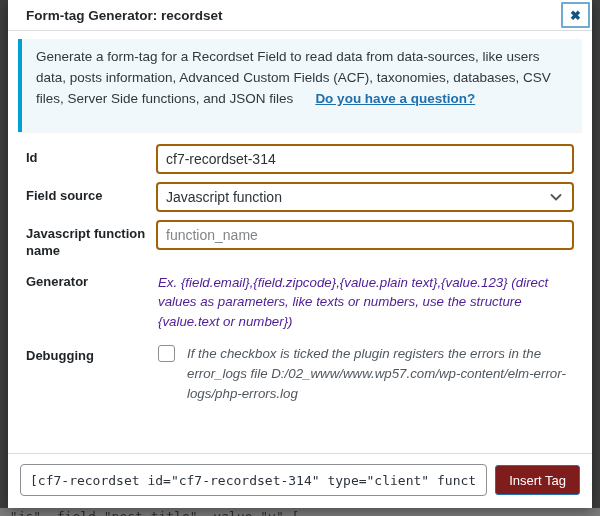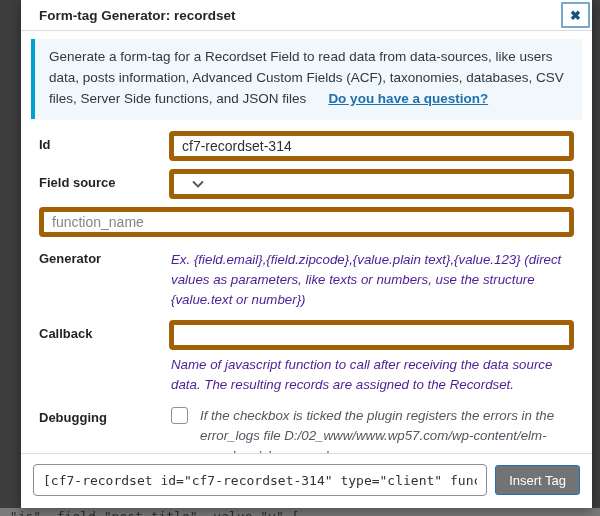--- a/index.html
+++ b/index.html
@@ -15,21 +15,20 @@
   .backdrop-text {
     font-family:"DejaVu Sans Mono","Liberation Mono",monospace;
     font-size:13px; color:#2e2e2e; white-space:nowrap;
     position:absolute; left:2px; top:1px;
   }
 
   .dialog {
     position:absolute; left:8px; right:8px; top:0; bottom:8px;
     background:#ffffff; display:flex; flex-direction:column;
     box-shadow:0 3px 12px rgba(0,0,0,.4);
-    margin-left:13px;
   }
 
   
   .titlebar {
     height:31px; flex:0 0 31px; border-bottom:1px solid #dcdcde;
     display:flex; align-items:center; padding-left:18px; position:relative;
     background:#fff;
   }
   .title { font-size:13.5px; font-weight:700; color:#23282d; }
   .close-btn {
@@ -38,39 +37,39 @@
     display:flex; align-items:center; justify-content:center;
     cursor:pointer; padding:0;
   }
   .close-btn span { color:#15537e; font-size:13px; font-weight:700; line-height:1; }
 
   
   .dialog-body { flex:1 1 auto; overflow:hidden; padding:8px 10px 0 10px; }
 
   .notice {
     background:#f0f8fc; border-left:4px solid #00a0d2;
-    padding:8px 12px 9px 14px; font-size:13.5px; line-height:1.55;
+    padding:8px 12px 22px 14px; font-size:13.5px; line-height:1.55;
     color:#32373c; margin-bottom:12px;
     box-shadow:0 1px 1px rgba(0,0,0,.04);
   }
   .notice a {
     color:#1f6fad; font-weight:700; text-decoration:underline;
     margin-left:22px; cursor:pointer;
   }
 
   .form-area { padding:0 8px 0 8px; }
   .row { display:flex; margin-bottom:8px; }
   .row-label {
     flex:0 0 130px; padding-top:6px; padding-right:10px;
     font-size:13px; color:#1d2327; line-height:1.3;font-weight:bold;
   }
   .row-control { flex:1 1 auto; min-width:0; }
 
   .text-input, .select-box {
-    width:100%; height:30px; border:5px solid #a16207; border-radius:4px;
+    width:100%; height:30px; border:2px solid #a16207; border-radius:4px;
     padding:0 8px; font-size:14px; color:#2c3338; background:#fff;
     font-family:"Liberation Sans","DejaVu Sans",sans-serif;
   }
   .text-input::placeholder { color:#828689; opacity:1; }
   .select-box {
     display:flex; align-items:center; justify-content:space-between;
     cursor:pointer;
   }
   .select-box .chev { flex:0 0 auto; margin-left:8px; display:flex; }
 
@@ -96,21 +95,21 @@
     background:#fff;
   }
   .tag-input {
     flex:1 1 auto; min-width:0; height:32px;
     border:1px solid #8c8f94; border-radius:4px; padding:0 9px;
     font-family:"DejaVu Sans Mono","Liberation Mono",monospace;
     font-size:13px; color:#2c3338; background:#fff;
   }
   .insert-btn {
     flex:0 0 auto; height:30px; padding:0 13px;
-    background:#737373; color:#fff; border:1px solid #2271b1;
+    background:#7f1d1d; color:#fff; border:1px solid #2271b1;
     border-radius:3px; font-size:13px; cursor:pointer;
     font-family:"Liberation Sans","DejaVu Sans",sans-serif;
   }
 </style>
 </head>
 <body>
 
 <div class="backdrop-strip">
   <div class="backdrop-text">="js", field="post_title", value="v" [</div>
 </div>
@@ -134,49 +133,44 @@
         <div class="row-label">Id</div>
         <div class="row-control">
           <input type="text" class="text-input" value="cf7-recordset-314" style="">
         </div>
       </div>
 
       <div class="row">
         <div class="row-label">Field source</div>
         <div class="row-control">
           <div class="select-box">
+            <span>Javascript function</span>
             <span class="chev">
               <svg width="16" height="16" viewBox="0 0 16 16">
                 <polyline points="3.5,6 8,10.5 12.5,6" fill="none" stroke="#50575e" stroke-width="1.8" stroke-linecap="round" stroke-linejoin="round"></polyline>
               </svg>
             </span>
           </div>
         </div>
       </div>
 
       <div class="row">
+        <div class="row-label">Javascript function name</div>
         <div class="row-control">
           <input type="text" class="text-input" placeholder="function_name" style="">
         </div>
       </div>
 
       <div class="row">
         <div class="row-label">Generator</div>
         <div class="row-control">
           <div class="help">Ex. {field.email},{field.zipcode},{value.plain text},{value.123} (direct values as parameters, like texts or numbers, use the structure {value.text or number})</div>
         </div>
       </div>
 
-      <div class="row">
-        <div class="row-label">Callback</div>
-        <div class="row-control">
-          <input type="text" class="text-input" value="" style="">
-          <div class="help">Name of javascript function to call after receiving the data source data. The resulting records are assigned to the Recordset.</div>
-        </div>
-      </div>
 
       <div class="row">
         <div class="row-label">Debugging</div>
         <div class="row-control">
           <div class="debug-wrap">
             <input type="checkbox" class="checkbox" style="">
             <div class="help debug-text" style="margin-top:2px;">If the checkbox is ticked the plugin registers the errors in the error_logs file D:/02_www/www.wp57.com/wp-content/elm-error-logs/php-errors.log</div>
           </div>
         </div>
       </div>

